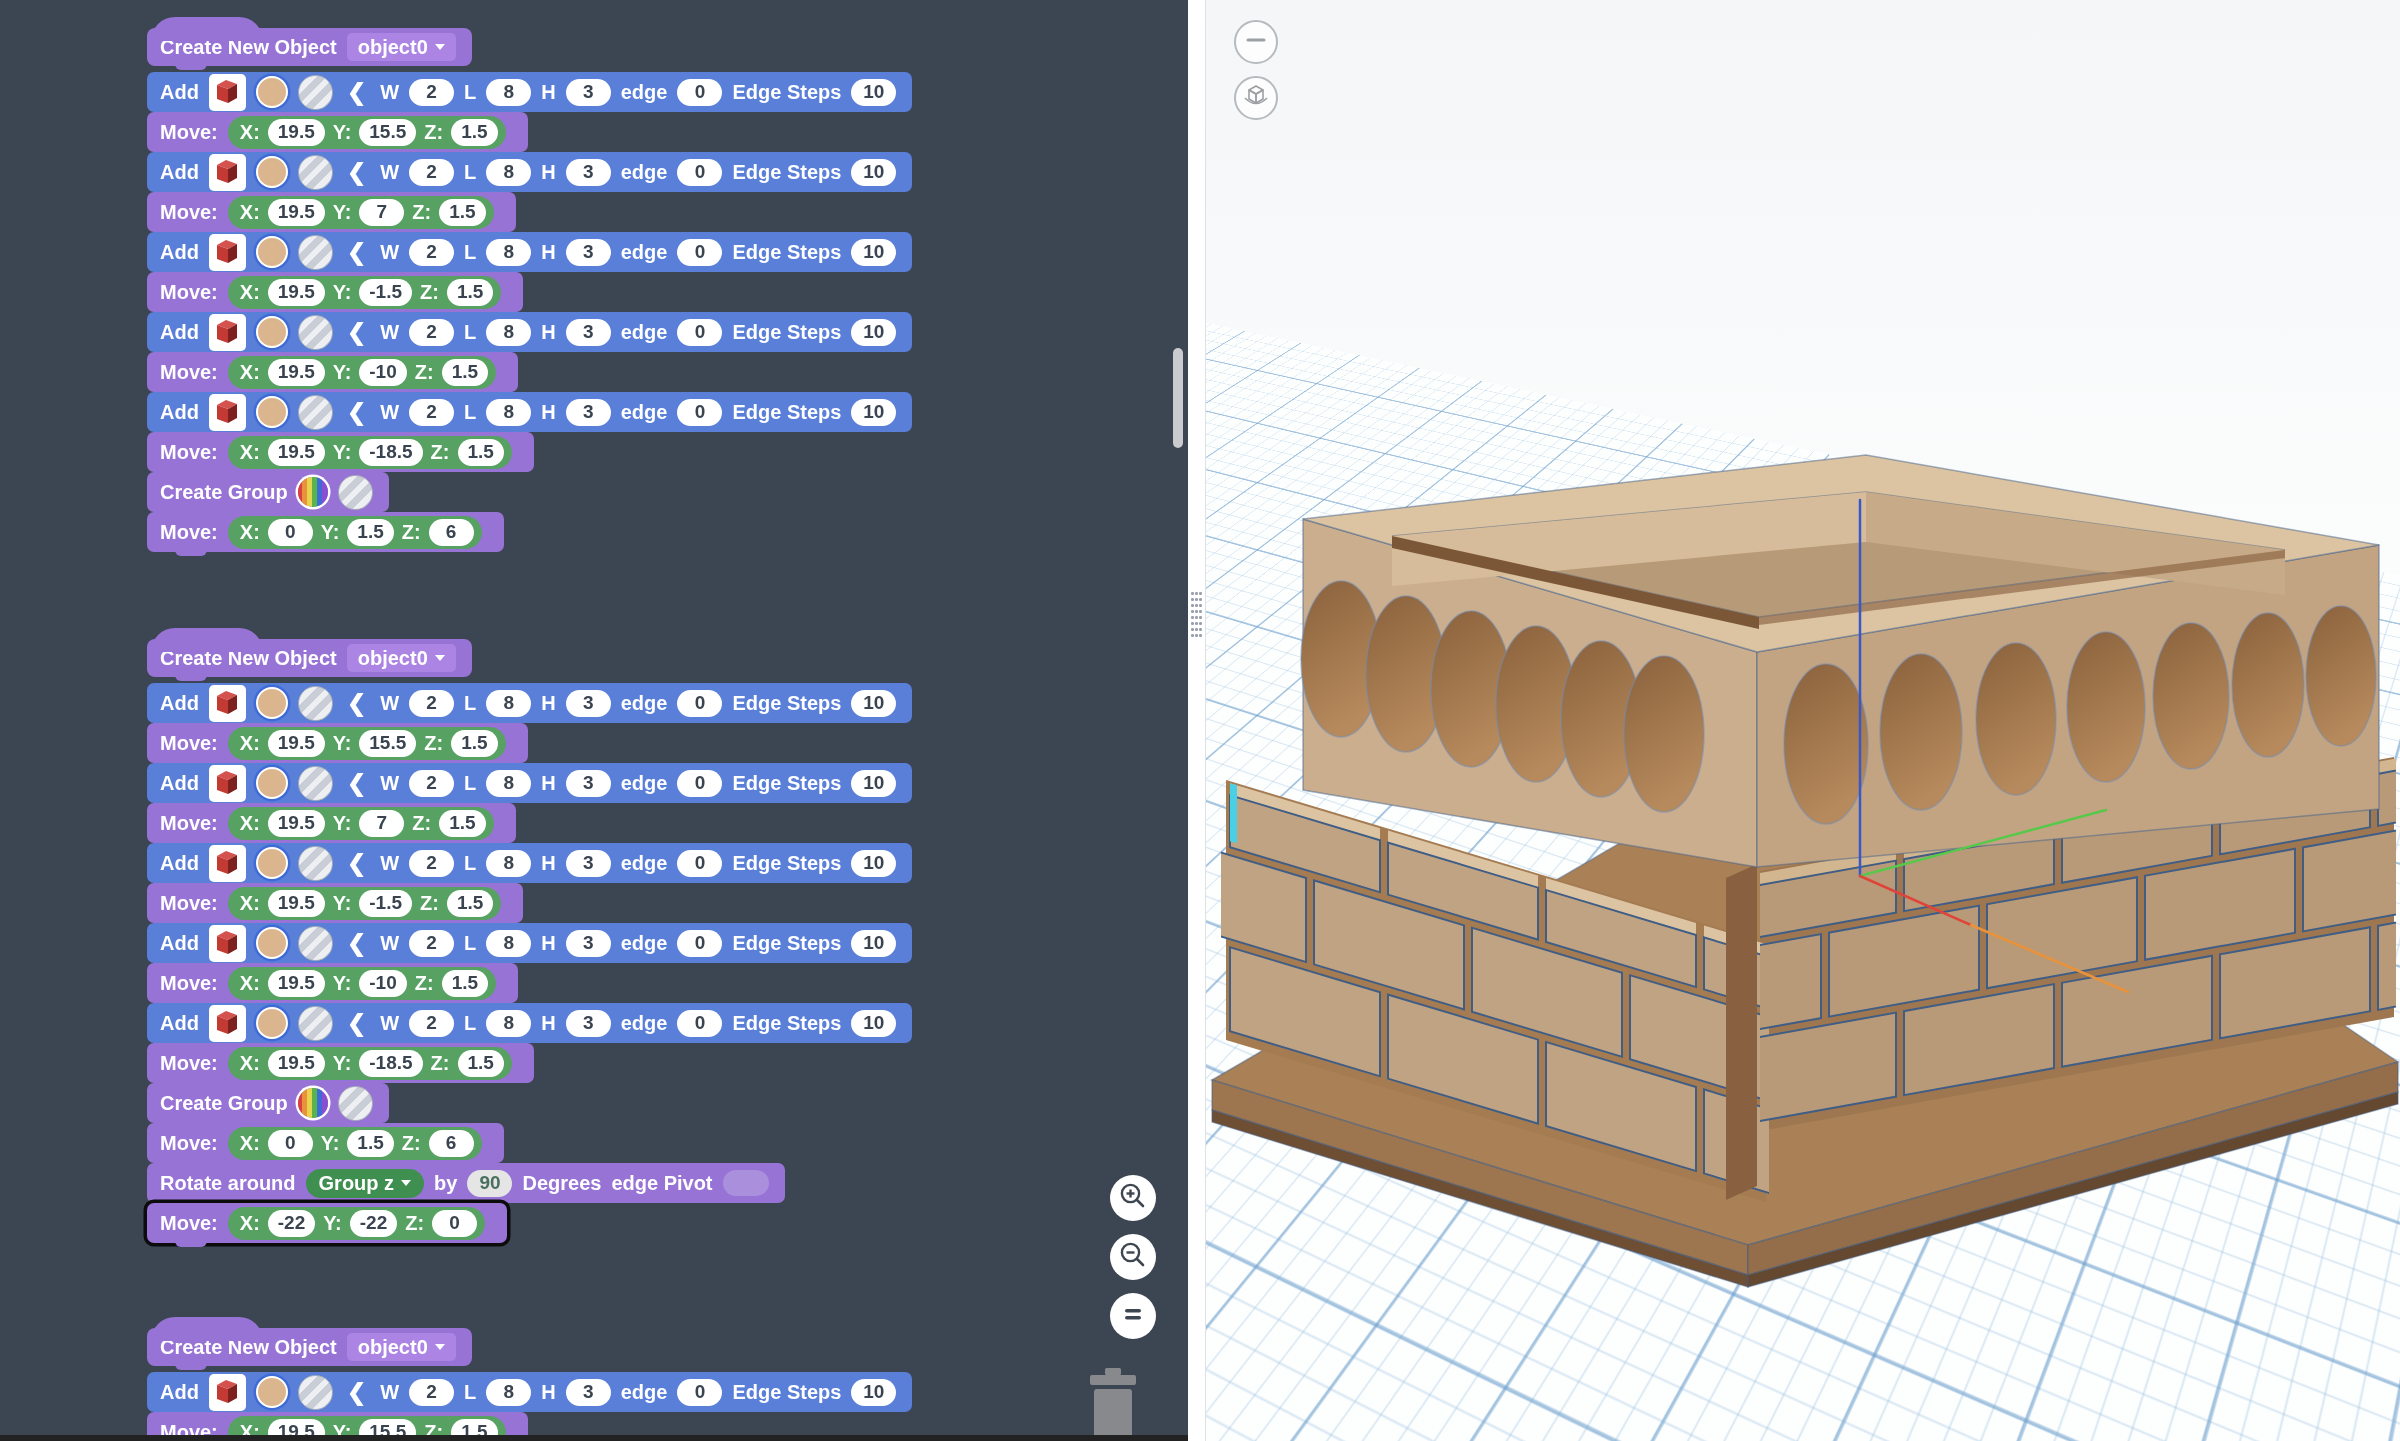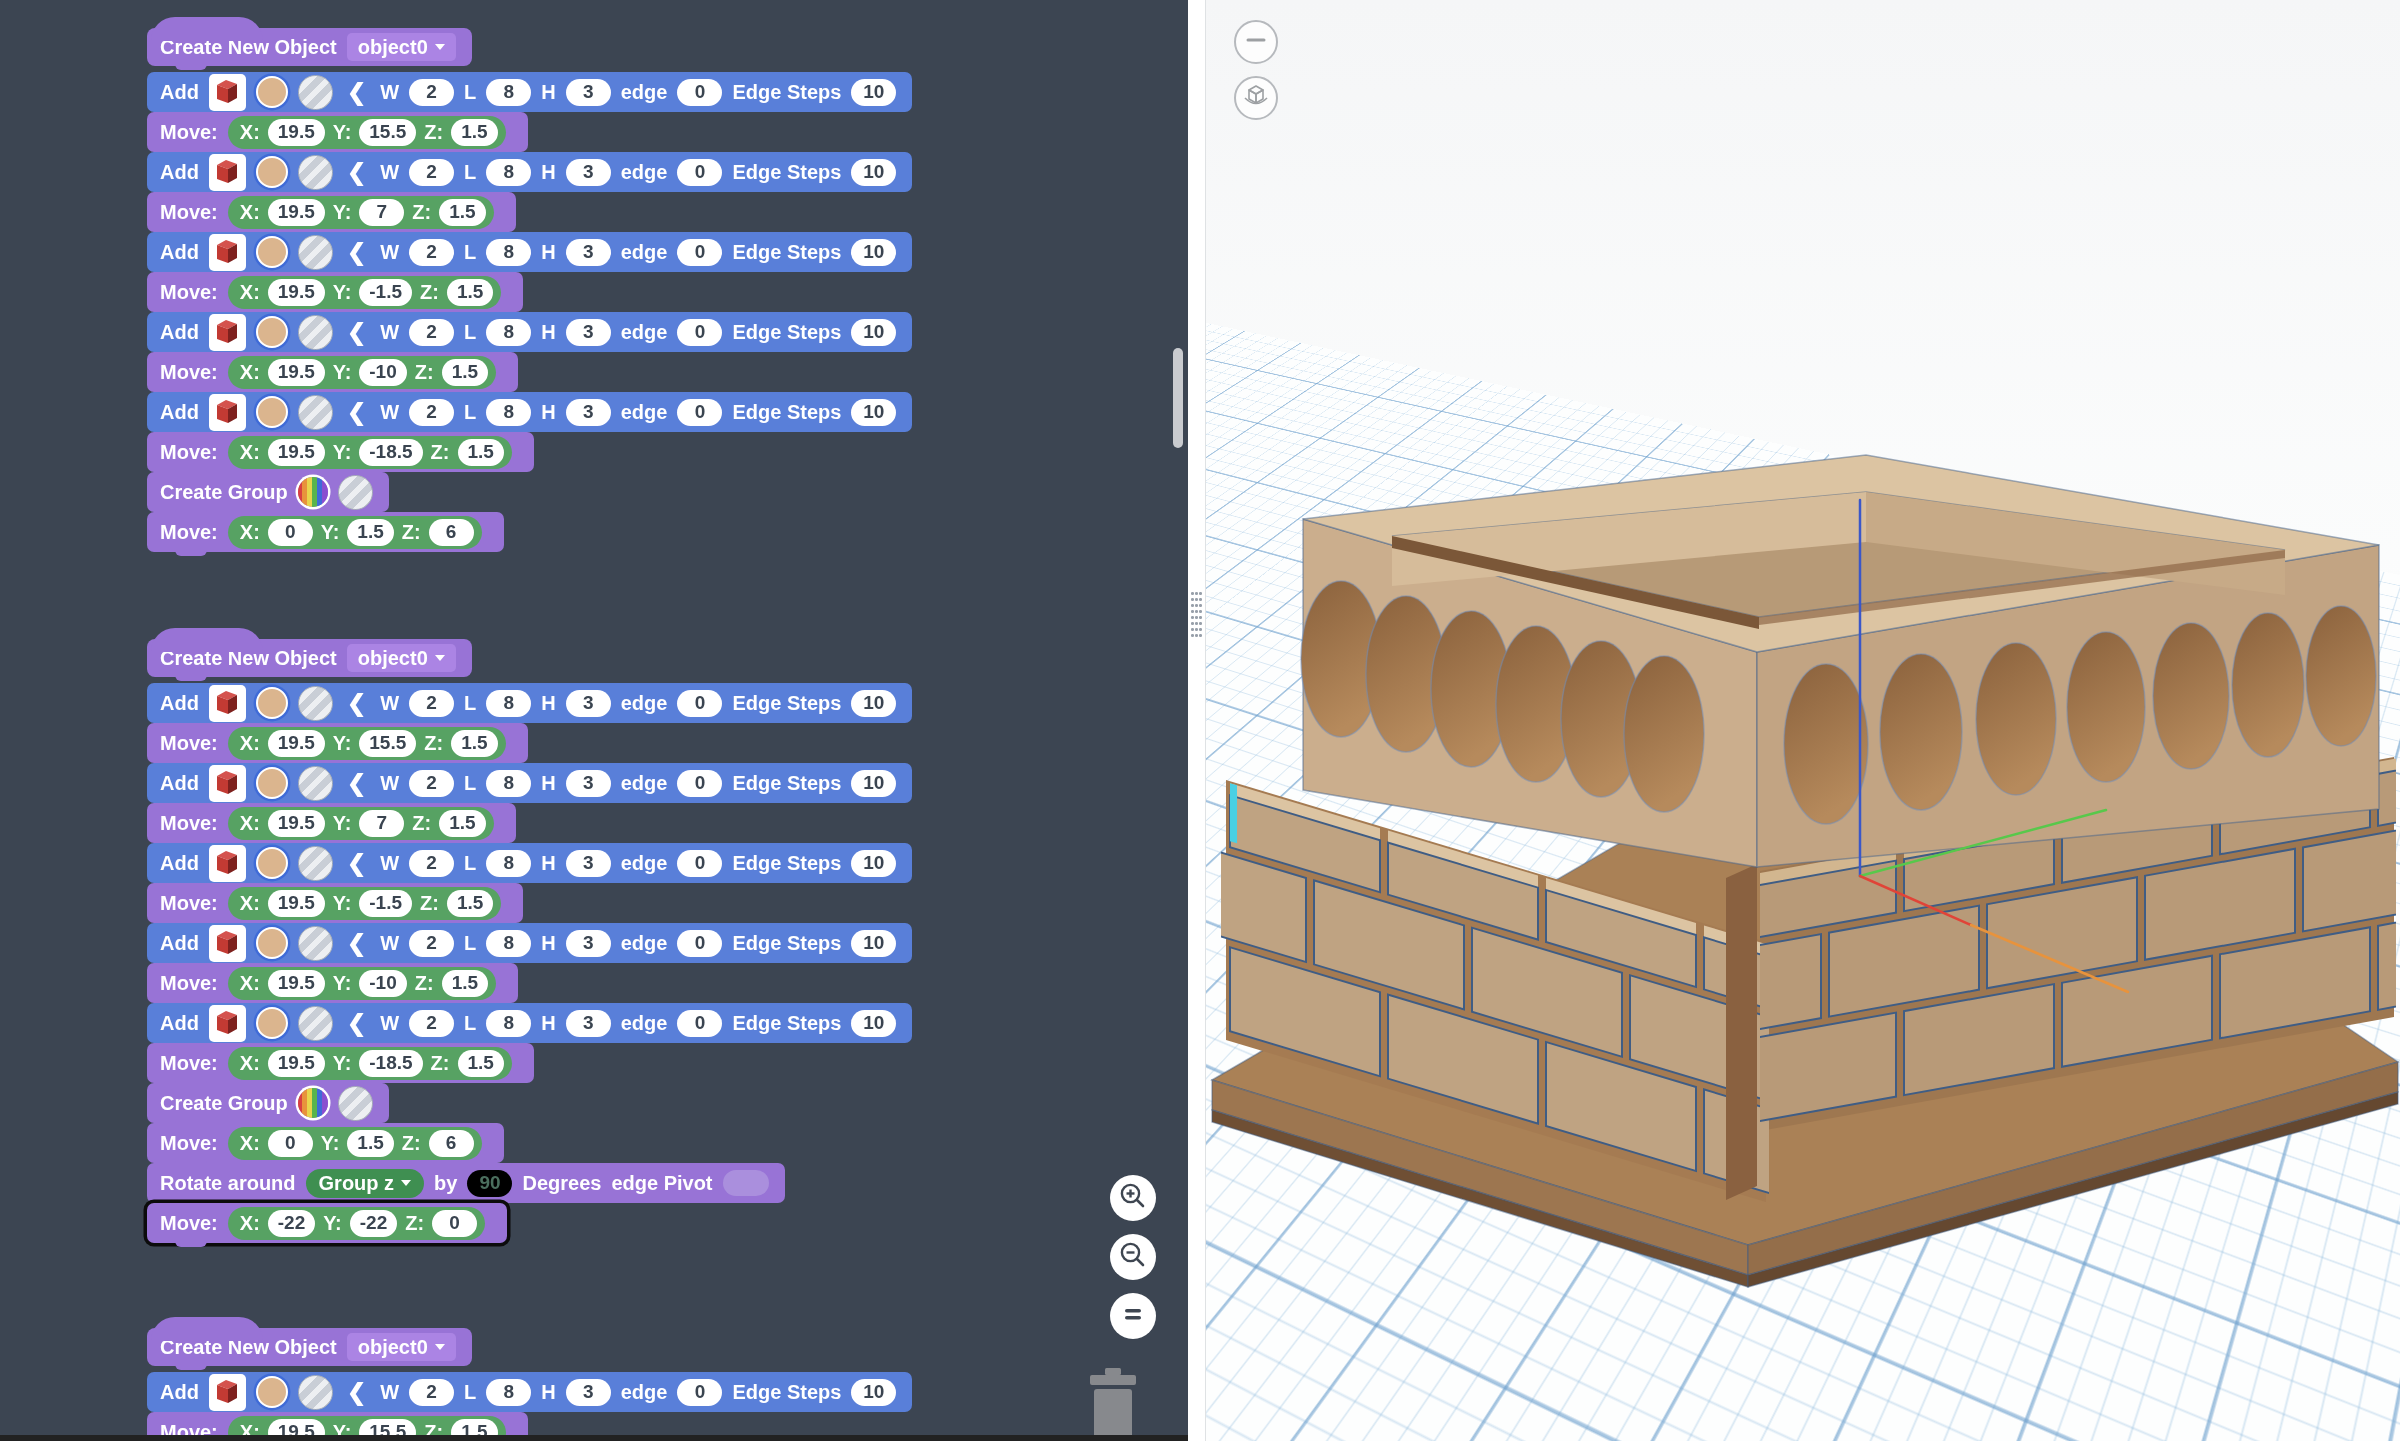--- a/index.html
+++ b/index.html
@@ -21,21 +21,21 @@
   .lbl{color:#fff;}
   .oval{background:#fff;color:#3a4450;height:27px;min-width:25px;padding:0 10px;border-radius:14px;
         display:inline-flex;align-items:center;justify-content:center;font-size:19px;font-weight:700;}
   .vec{background:#57a263;border-radius:17px;height:33px;display:inline-flex;align-items:center;
        gap:8px;padding:0 8px 0 12px;}
   .blk.move{padding-right:22px;}
   .pill{display:inline-flex;align-items:center;justify-content:center;gap:7px;color:#fff;}
   .pill.obj{background:#ab84e4;border-radius:5px;height:28px;padding:0 11px;}
   .pill.axis{background:#3f8f51;border-radius:15px;height:29px;padding:0 13px;}
   .pill.pivot{background:#aa8fdd;border-radius:13px;height:26px;width:46px;}
-  .oval.dim{background:#000000;color:#4b6f5e;}
+  .oval.dim{background:#e5e5e5;color:#4b6f5e;}
   .caret{width:0;height:0;border-left:5.5px solid transparent;border-right:5.5px solid transparent;
          border-top:6.5px solid #fff;display:inline-block;}
   .chip{width:33px;height:33px;border-radius:50%;flex:0 0 auto;}
   .chip.tan{width:28px;height:28px;background:#dbb58e;border:2px solid #fff;box-shadow:0 0 0 2.5px #3f6bd7;}
   .chip.striped{background:repeating-linear-gradient(135deg,#c9ced6 0 7px,#edeff2 7px 13px);
         border:1.5px solid #a9b0ba;}
   .chip.rainbow{width:30px;height:30px;background:linear-gradient(90deg,#d94040 0 15%,#e8923c 15% 31%,
         #e8d44c 31% 47%,#58b54c 47% 63%,#3f6bd7 63% 81%,#8a4fd0 81% 100%);box-shadow:0 0 0 2.5px #fff;}
   .shape{width:37px;height:37px;background:#fff;border-radius:5px;display:inline-flex;
          align-items:center;justify-content:center;flex:0 0 auto;}

